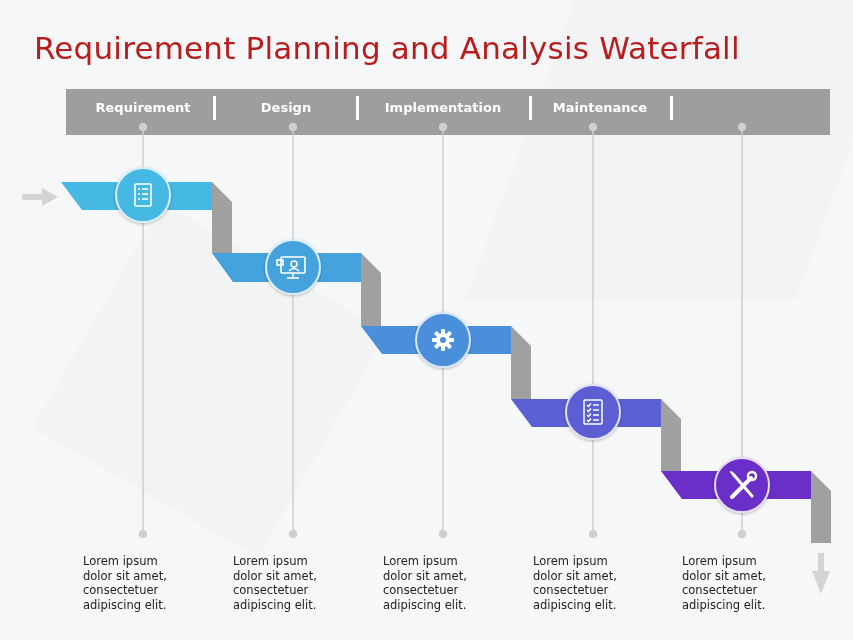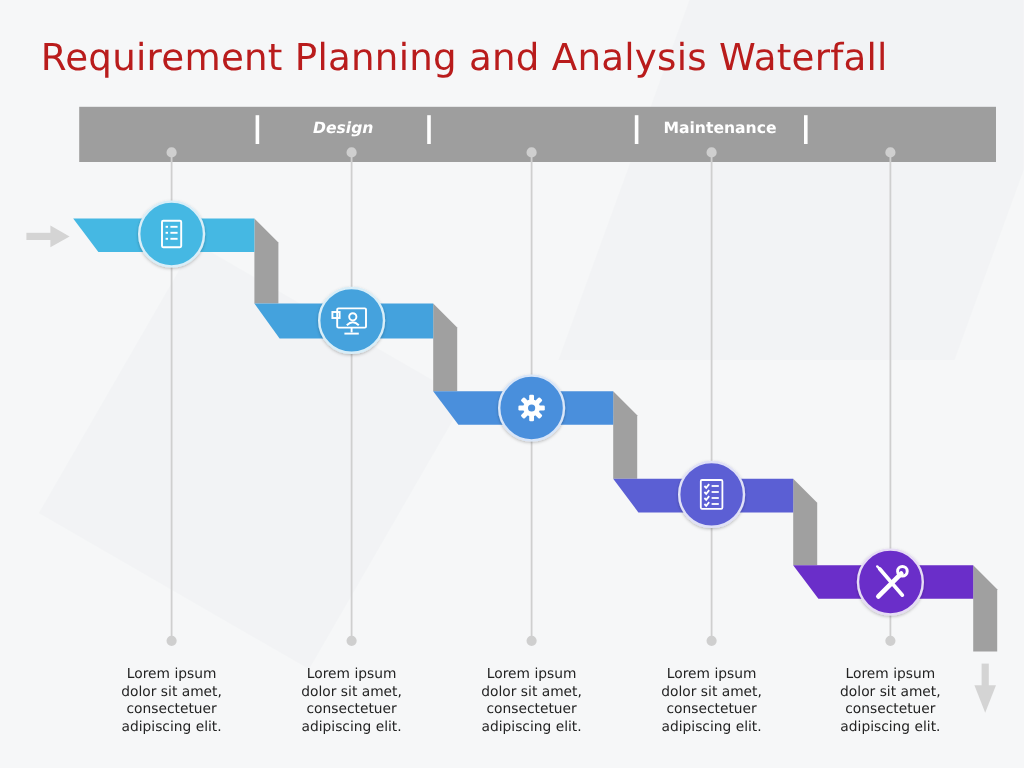--- a/index.html
+++ b/index.html
@@ -6,36 +6,38 @@
   body { width:853px; height:640px; position:relative; overflow:hidden;
          background:#f6f7f8; font-family:"DejaVu Sans", sans-serif; }
   .bg-shape { position:absolute; background:#eef0f2; opacity:.55; }
   .title { position:absolute; left:34px; top:30px; font-size:31px; color:#b91c1c;
            font-family:"DejaVu Sans", sans-serif; letter-spacing:0.2px; white-space:nowrap; }
   .header-bar { position:absolute; left:66px; top:89px; width:764px; height:46px; background:#9e9e9e; }
   .phase-label { position:absolute; top:0; height:38px; line-height:38px; color:#fff; font-weight:bold;
                  font-size:13px; text-align:center; transform:translateX(-50%); white-space:nowrap; }
   .sep { position:absolute; top:7px; width:3px; height:24px; background:#fff; }
   svg.main { position:absolute; left:0; top:0; }
-  .desc { position:absolute; top:554px; width:120px; text-align:center; font-size:11.5px; line-height:14.5px;
+  .desc { position:absolute; top:554px; width:120px; text-align:left; font-size:11.5px; line-height:14.5px;
           color:#222; transform:translateX(-50%); }
   .desc span { display:block; }
 </style>
 </head>
 <body>
 
 <div class="bg-shape" style="left:520px;top:0;width:330px;height:300px;transform:skewX(-20deg);"></div>
 <div class="bg-shape" style="left:80px;top:250px;width:260px;height:260px;transform:rotate(30deg);"></div>
 
 <div class="title">Requirement Planning and Analysis Waterfall</div>
 
 <div class="header-bar">
+  <div class="phase-label" style="left:77px;">Requirement</div>
   <div class="sep" style="left:147px;"></div>
-  <div class="phase-label" style="left:220px;font-style:italic;">Design</div>
+  <div class="phase-label" style="left:220px;">Design</div>
   <div class="sep" style="left:290px;"></div>
+  <div class="phase-label" style="left:377px;">Implementation</div>
   <div class="sep" style="left:463px;"></div>
   <div class="phase-label" style="left:534px;">Maintenance</div>
   <div class="sep" style="left:604px;"></div>
 </div>
 
 <svg class="main" width="853" height="640" viewBox="0 0 853 640">
   <defs>
     <filter id="sh" x="-30%" y="-30%" width="160%" height="160%">
       <feDropShadow dx="0" dy="1" stdDeviation="1.5" flood-color="#000" flood-opacity="0.25"></feDropShadow>
     </filter>

